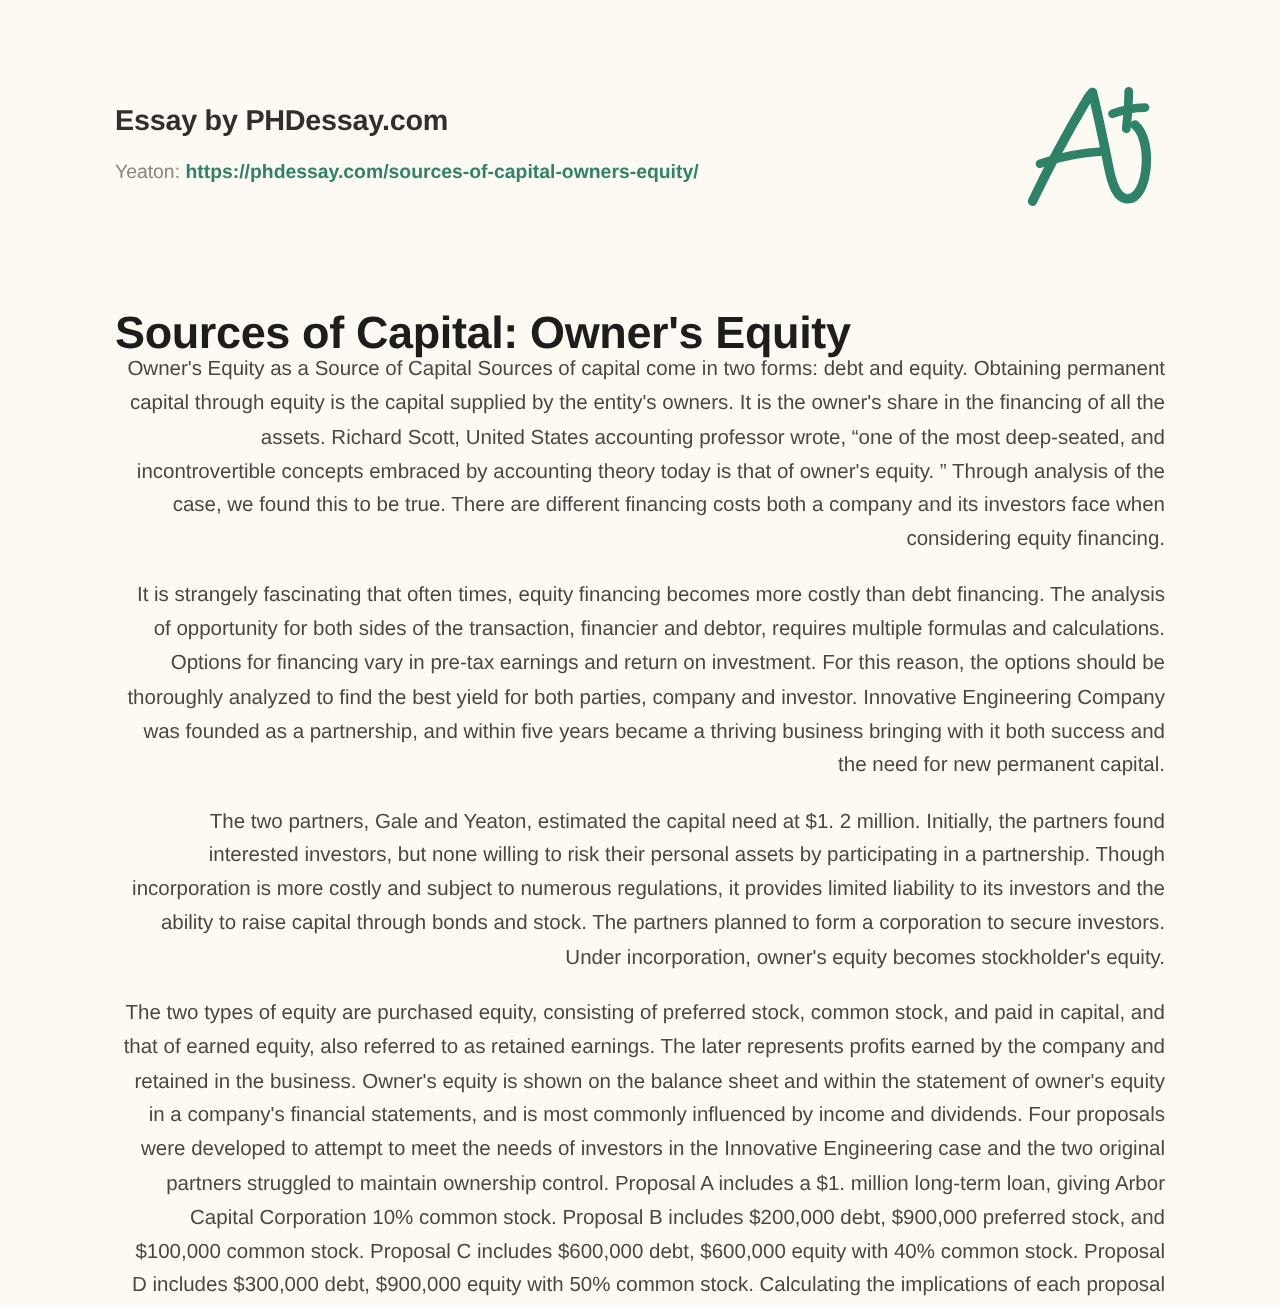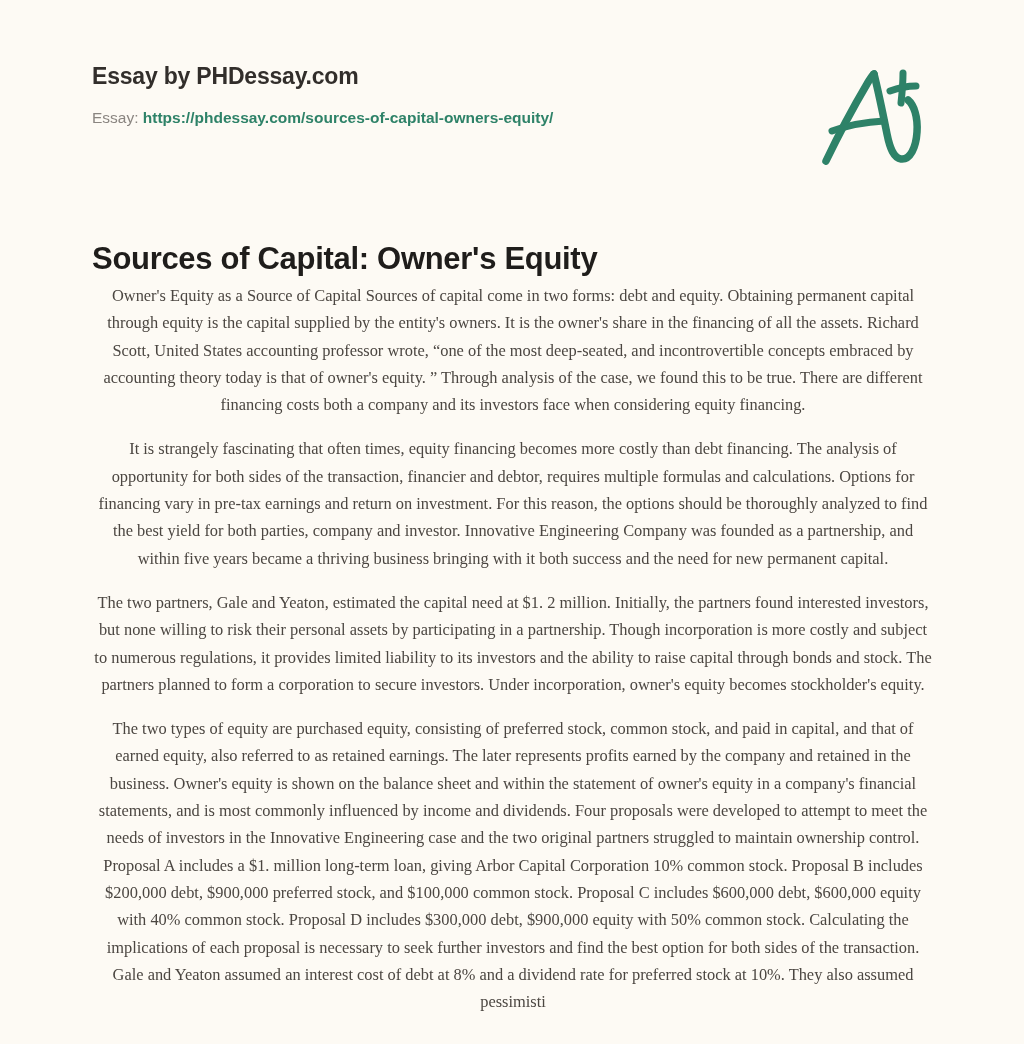--- a/index.html
+++ b/index.html
@@ -30,20 +30,21 @@
     width: 700px;
   }
 
   .brand-line {
     font-size: 23px;
     font-weight: bold;
     color: #322e2b;
     letter-spacing: -0.2px;
     line-height: 1.25;
     white-space: nowrap;
+    margin-top: 20px;
   }
 
   .source-line {
     margin-top: 17px;
     font-size: 15.5px;
     line-height: 1.3;
     white-space: nowrap;
   }
   .source-label {
     color: #8a8580;
@@ -67,55 +68,54 @@
     width: 118px;
     height: 110px;
   }
 
   
   .doc-title {
     position: absolute;
     left: 92px;
     top: 219px;
     width: 860px;
-    font-size: 31px;
+    font-size: 36px;
     font-weight: bold;
     color: #1f1d1b;
     letter-spacing: -0.3px;
     line-height: 1.25;
   }
 
   
   .body-copy {
     position: absolute;
     left: 94px;
     top: 282px;
     width: 838px;
     font-size: 16.4px;
     line-height: 27.3px;
     color: #4b4641;
   }
   .body-copy p {
     margin: 0 0 17px 0;
-    text-align: center;
-    font-family: Liberation Serif, serif;
+    text-align: right;
   }
   .body-copy p:last-child {
     margin-bottom: 0;
   }
 </style>
 </head>
 <body>
 
 <div class="page">
 
   <div class="header">
     <div class="brand-line">Essay by PHDessay.com</div>
     <div class="source-line">
-      <span class="source-label">Essay:</span>
+      <span class="source-label">Yeaton:</span>
       <a class="source-url" href="#">https://phdessay.com/sources-of-capital-owners-equity/</a>
     </div>
   </div>
 
   <div class="logo">
     <svg viewBox="0 0 118 110" xmlns="http://www.w3.org/2000/svg" fill="none" stroke="#2e8268" stroke-linecap="round" stroke-linejoin="round">
 
       <path d="M14 101 C26 76 42 46 55 24 C58 19 60 15 62 14" stroke-width="7.5"></path>
 
       <path d="M62 14 C66 30 71 54 75 74 C78 89 82 98 89 99

